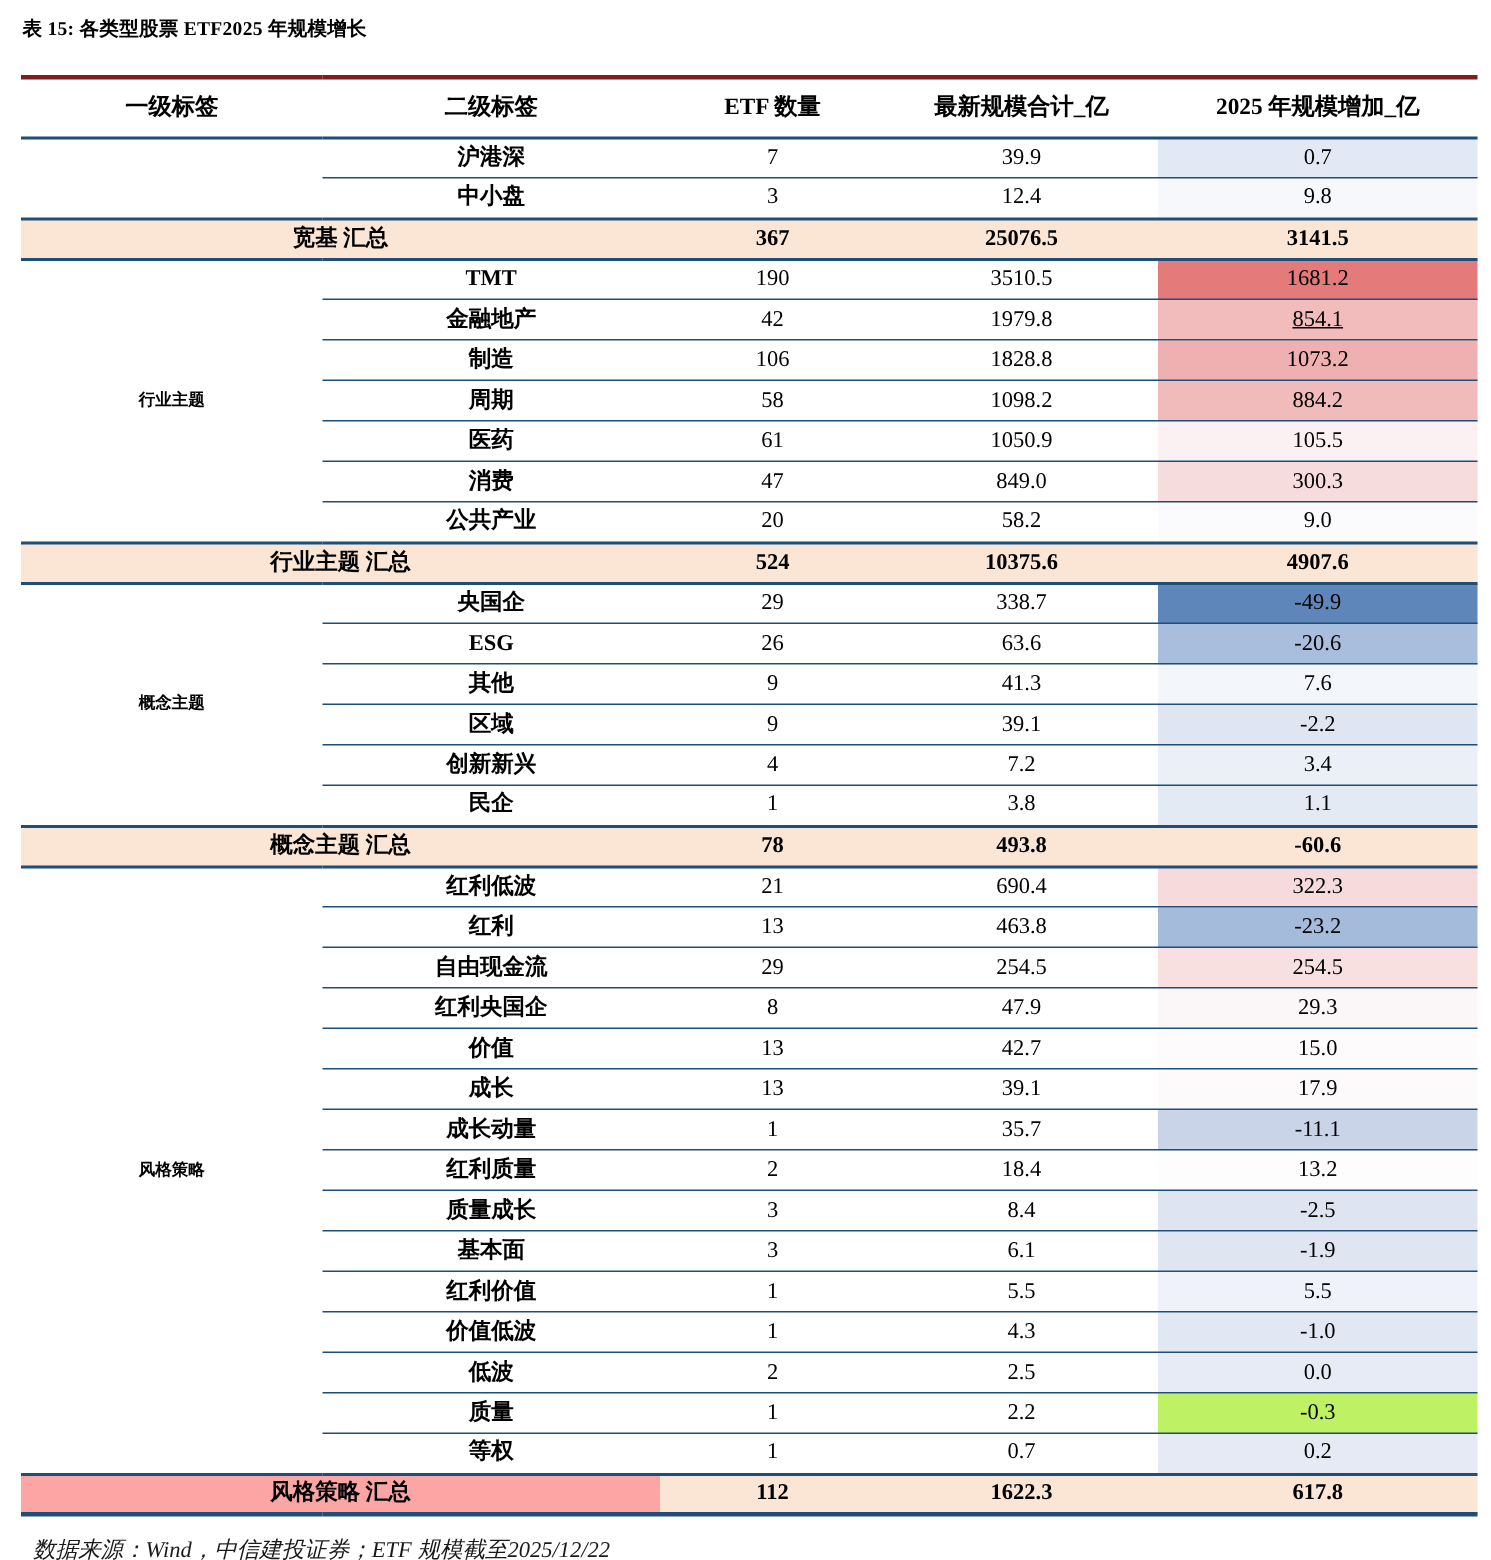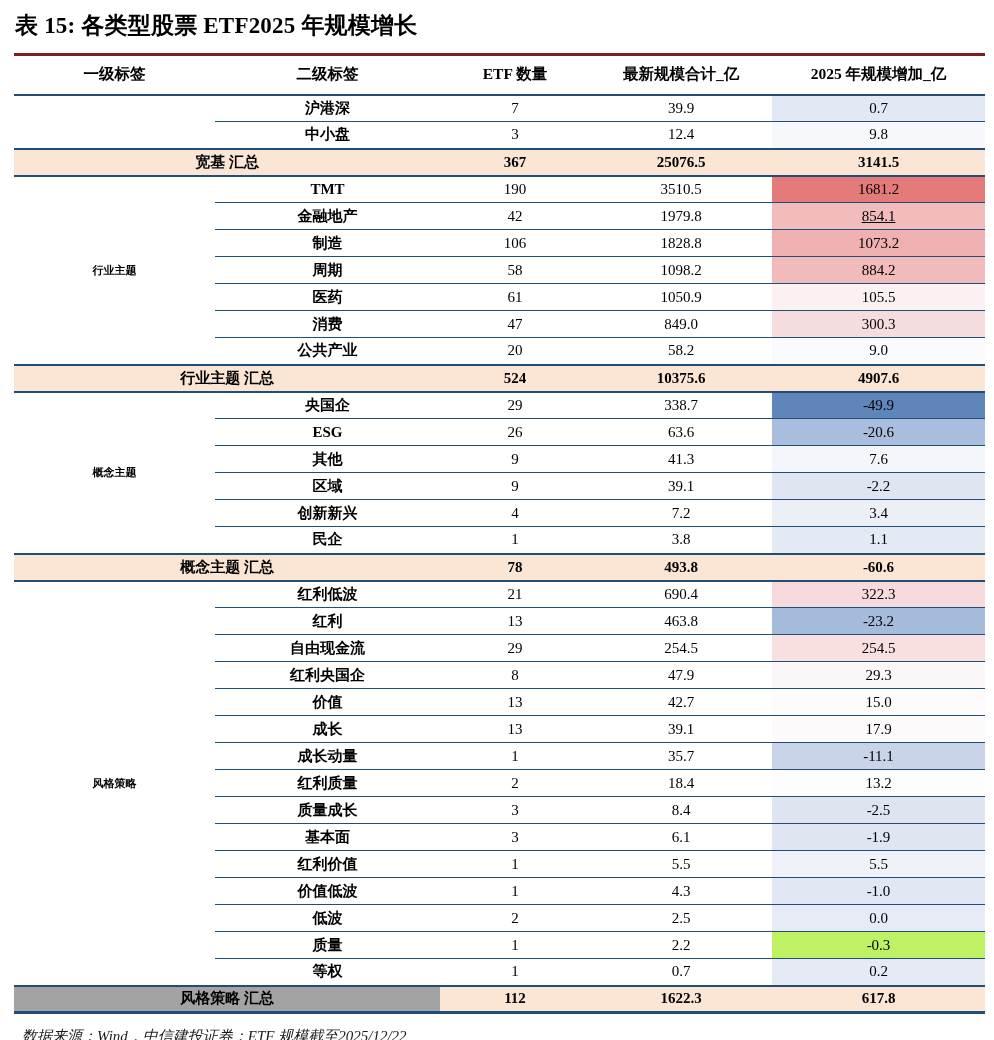--- a/index.html
+++ b/index.html
@@ -10,23 +10,23 @@
     height: 1040px;
     overflow: hidden;
     font-family: "Liberation Serif", "DejaVu Serif", serif;
     color: #000000;
   }
   .page {
     padding: 6px 9px 0 14px;
     box-sizing: border-box;
   }
   .title {
-    font-size: 23px;
-    font-weight: bold;
-    padding: 4px 0 12px 1px;
+    font-size: 13px;
+    font-weight: bold;
+    padding: 4px 0 22px 1px;
     letter-spacing: 0.2px;
   }
   table {
     width: 971px;
     border-collapse: collapse;
     table-layout: fixed;
     border-top: 3px solid #7f1d1d;
     border-bottom: 3px solid #1F4E79;
   }
   col.c1 { width: 201px; }
@@ -297,21 +297,21 @@
           <td class="sep">2.2</td>
           <td class="sep" style="background-color: #bef264;">-0.3</td>
         </tr>
         <tr class="detail">
           <td class="label-cell sep">等权</td>
           <td class="sep">1</td>
           <td class="sep">0.7</td>
           <td class="sep" style="background-color: rgb(229, 234, 245);">0.2</td>
         </tr>
         <tr class="summary">
-          <td class="sum-label" colspan="2" style="background-color: #a3a3a3;">风格策略 汇总</td>
+          <td class="sum-label" colspan="2" style="background-color: #fca5a5;">风格策略 汇总</td>
           <td style="background-color: rgb(251, 230, 213);">112</td>
           <td style="background-color: rgb(251, 230, 213);">1622.3</td>
           <td style="background-color: rgb(251, 230, 213);">617.8</td>
         </tr>
       </tbody>
   </table>
 
   <div class="footer">数据来源：Wind，中信建投证券；ETF 规模截至2025/12/22</div>
 </div>
 

